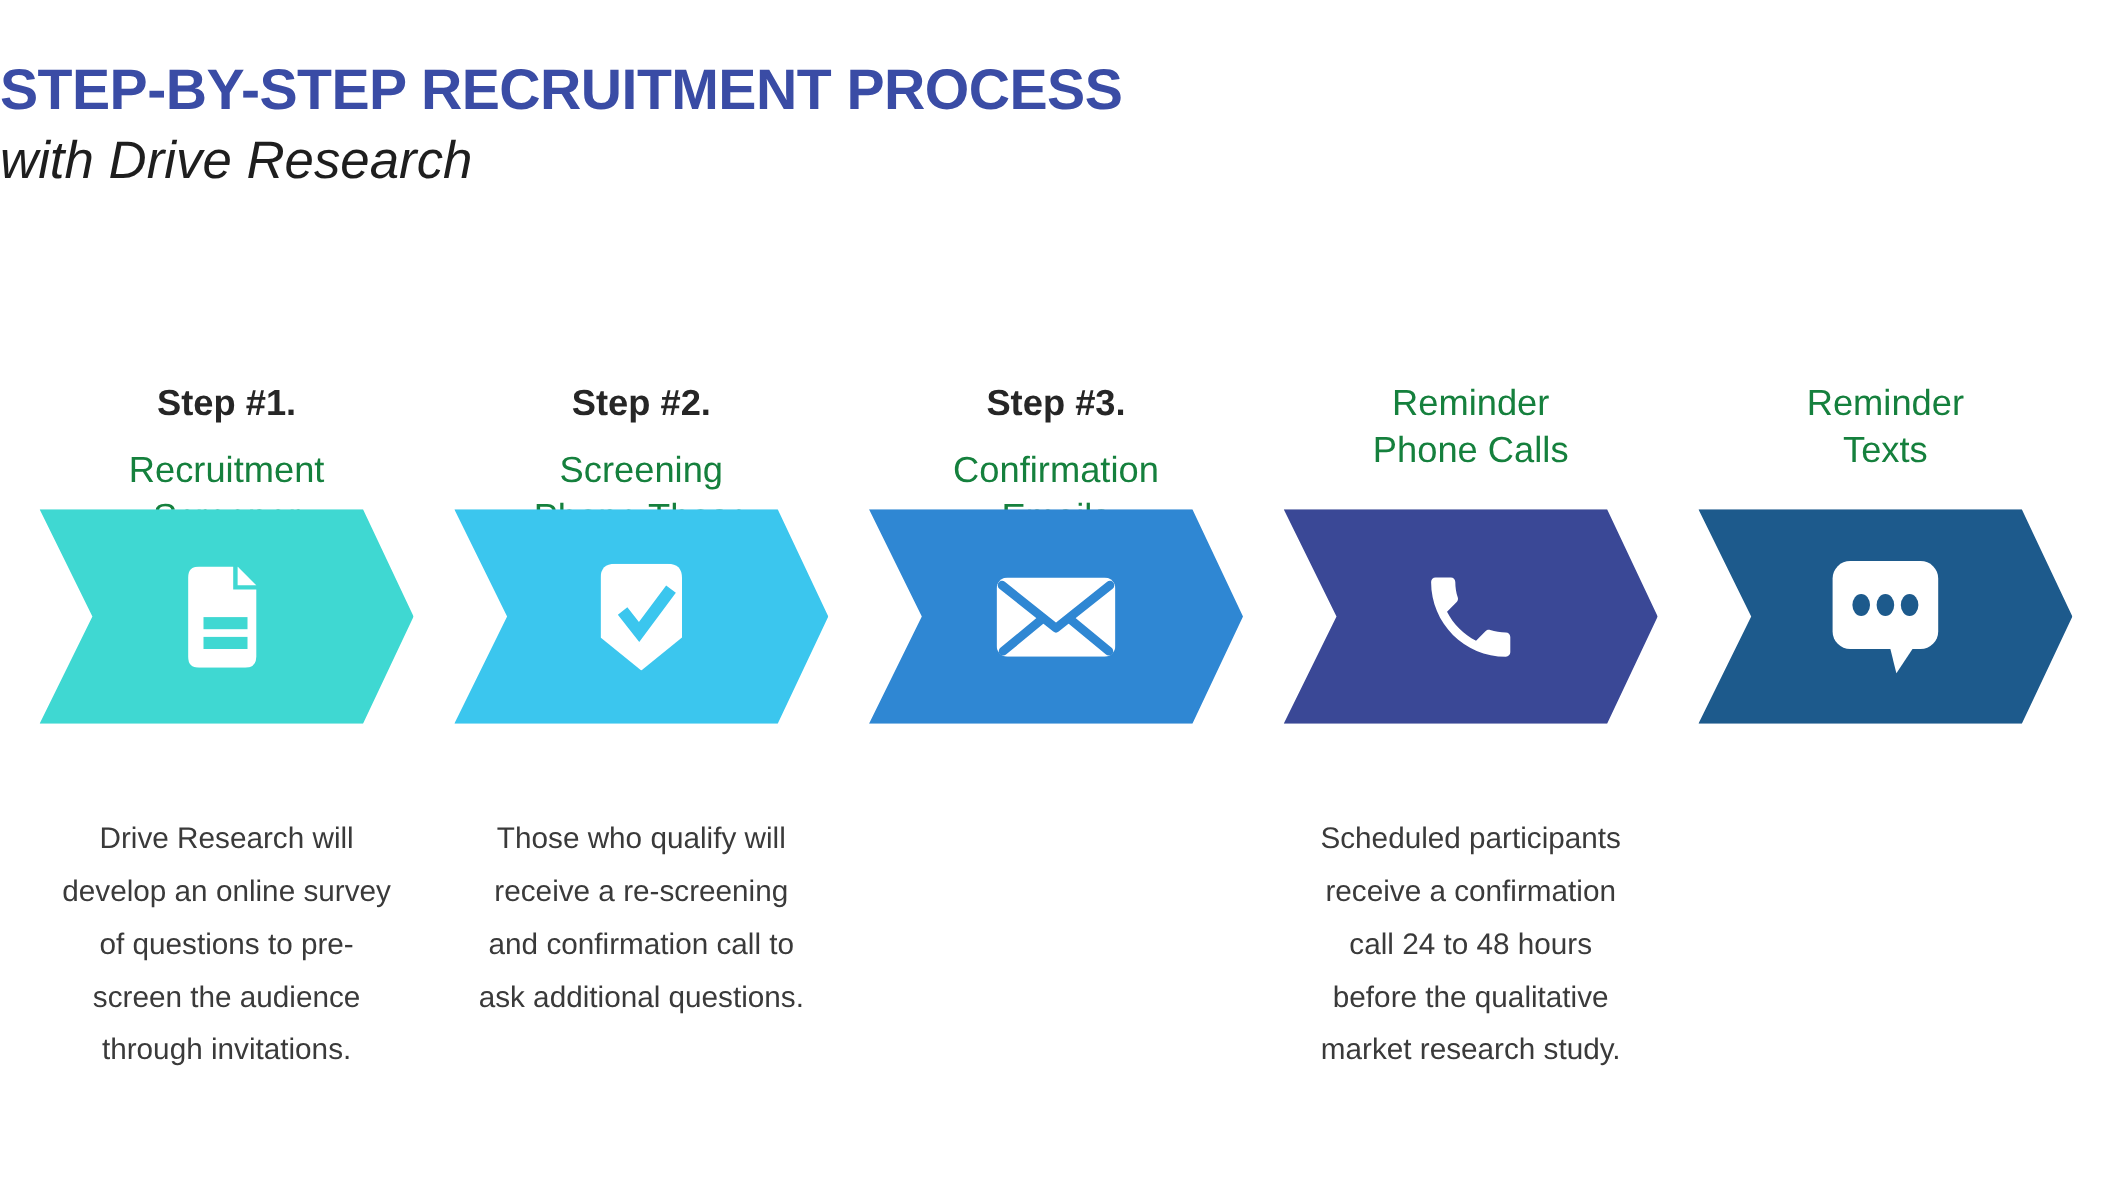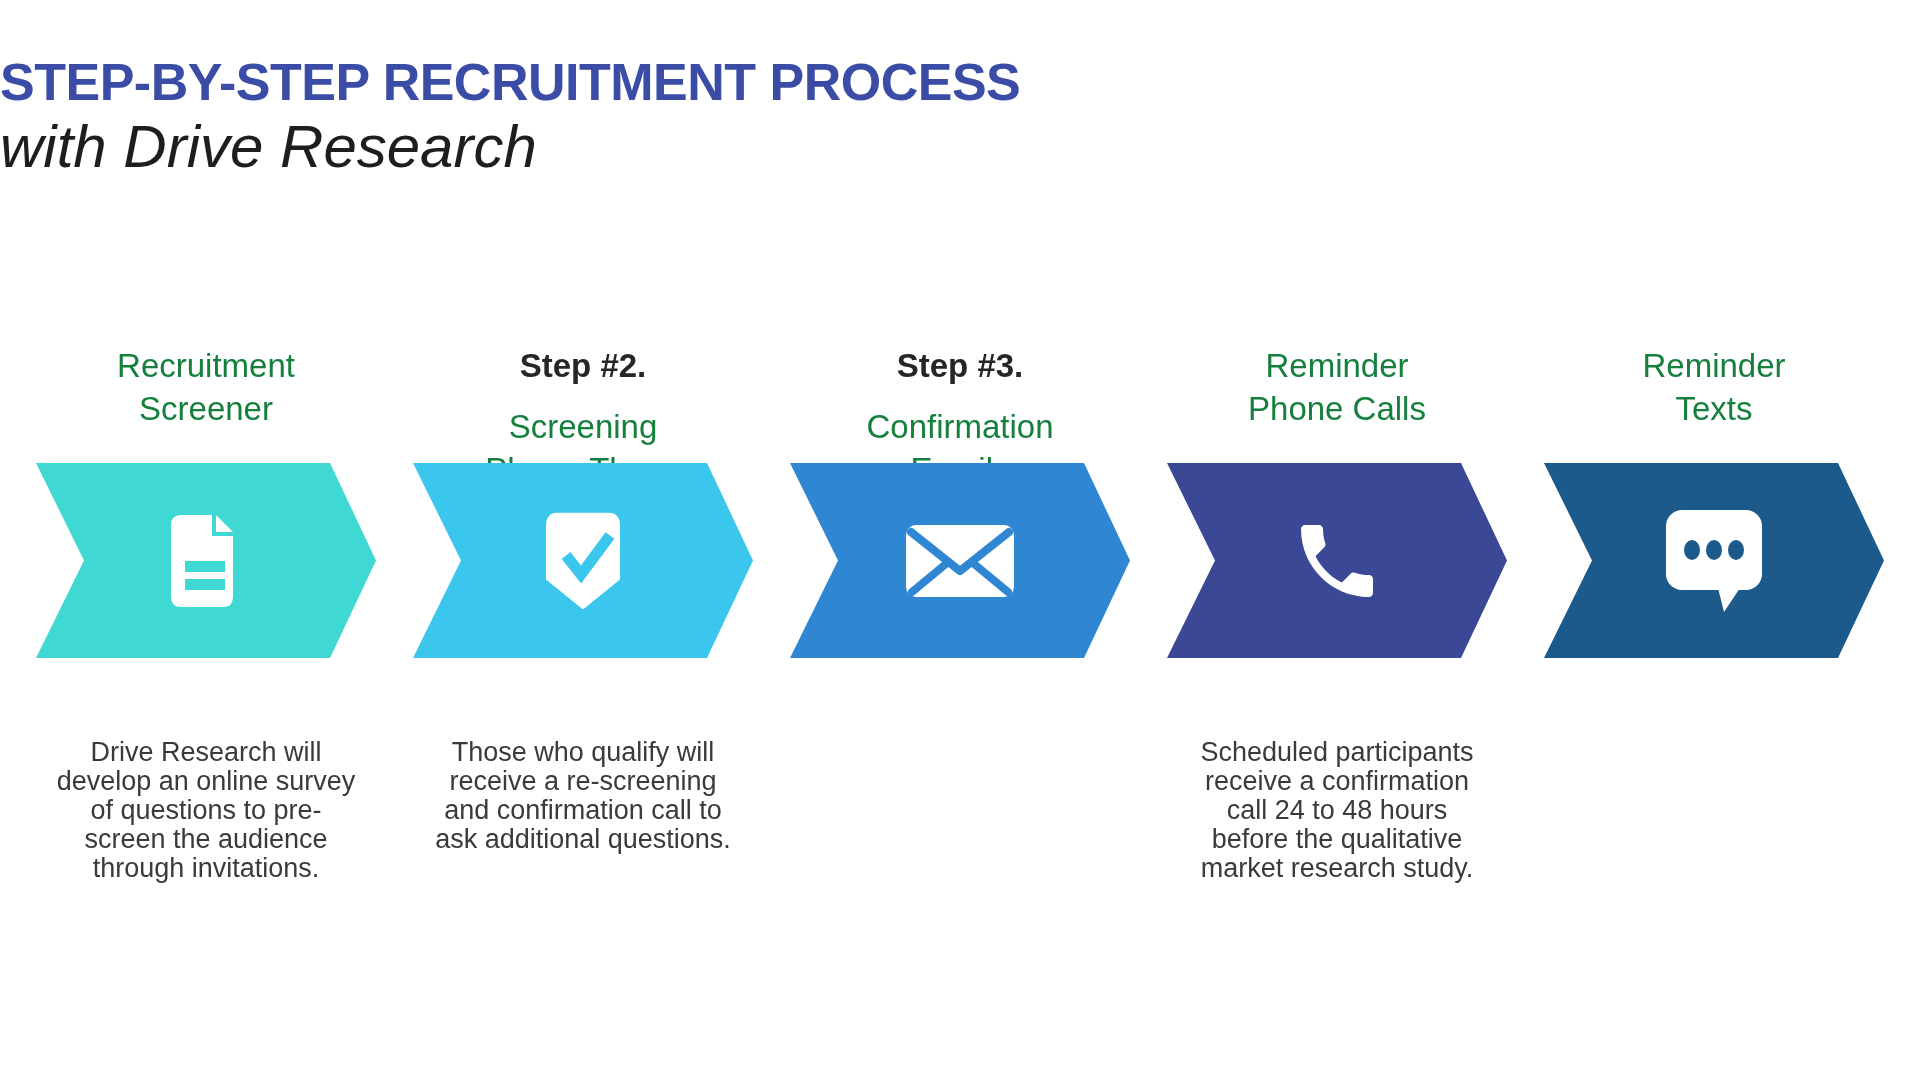--- a/index.html
+++ b/index.html
@@ -7,21 +7,21 @@
     width:1920px;height:1080px;overflow:hidden;
     font-family:"Liberation Sans", sans-serif;
     -webkit-font-smoothing:antialiased;
   }
   .header{ padding-top:52px; }
   .title{
     font-size:52px; font-weight:700; letter-spacing:-0.5px;
     color:#3A4CA5; line-height:60px; margin:0;
   }
   .subtitle{
-    font-size:60px; font-style:italic; font-weight:400;
+    font-size:48px; font-style:italic; font-weight:400;
     color:#1e1e1e; line-height:62px; margin:4px 0 0 0;
   }
   .steps{
     display:flex; justify-content:center; gap:37px; margin-top:148px;
   }
   .step-col{ width:340px; position:relative; }
   .heading{
     height:129px; text-align:center; white-space:pre-line;
   }
   .step-label{
@@ -34,36 +34,37 @@
   .arrow-wrap{
     position:relative; width:340px; height:195px; margin-top:8px;
   }
   .arrow-svg{ position:absolute; left:0; top:0; display:block; }
   .icon-svg{
     position:absolute; left:50%; top:50%;
     transform:translate(-50%,-50%);
   }
   .desc{
     margin:80px -20px 0; width:380px; text-align:center;
-    font-size:27px; color:#3a3a3a; line-height:29px;
+    font-size:27px; color:#3a3a3a; line-height:48px;
     white-space:pre-line;
   }
 </style>
 </head>
 <body>
 
 <div class="header">
   <h1 class="title">STEP-BY-STEP RECRUITMENT PROCESS</h1>
   <div class="subtitle">with Drive Research</div>
 </div>
 
 <div class="steps">
 
   <div class="step-col">
     <div class="heading">
+      <div class="step-label">Step #1.</div>
       <div class="step-name">Recruitment
 Screener</div>
     </div>
     <div class="arrow-wrap">
       <svg class="arrow-svg" width="340" height="195" viewBox="0 0 340 195">
         <polygon points="0,0 294,0 340,97.5 294,195 0,195 48,97.5" fill="#3FD8D2"></polygon>
       </svg>
       <svg class="icon-svg" width="70" height="92" viewBox="0 0 70 92">
         <path fill="#ffffff" d="M10,0 H41 L41,21 H62 V82 Q62,92 52,92 H10 Q0,92 0,82 V10 Q0,0 10,0 Z"></path>
         <path fill="#ffffff" d="M45,0 L62,17 L45,17 Z"></path>

